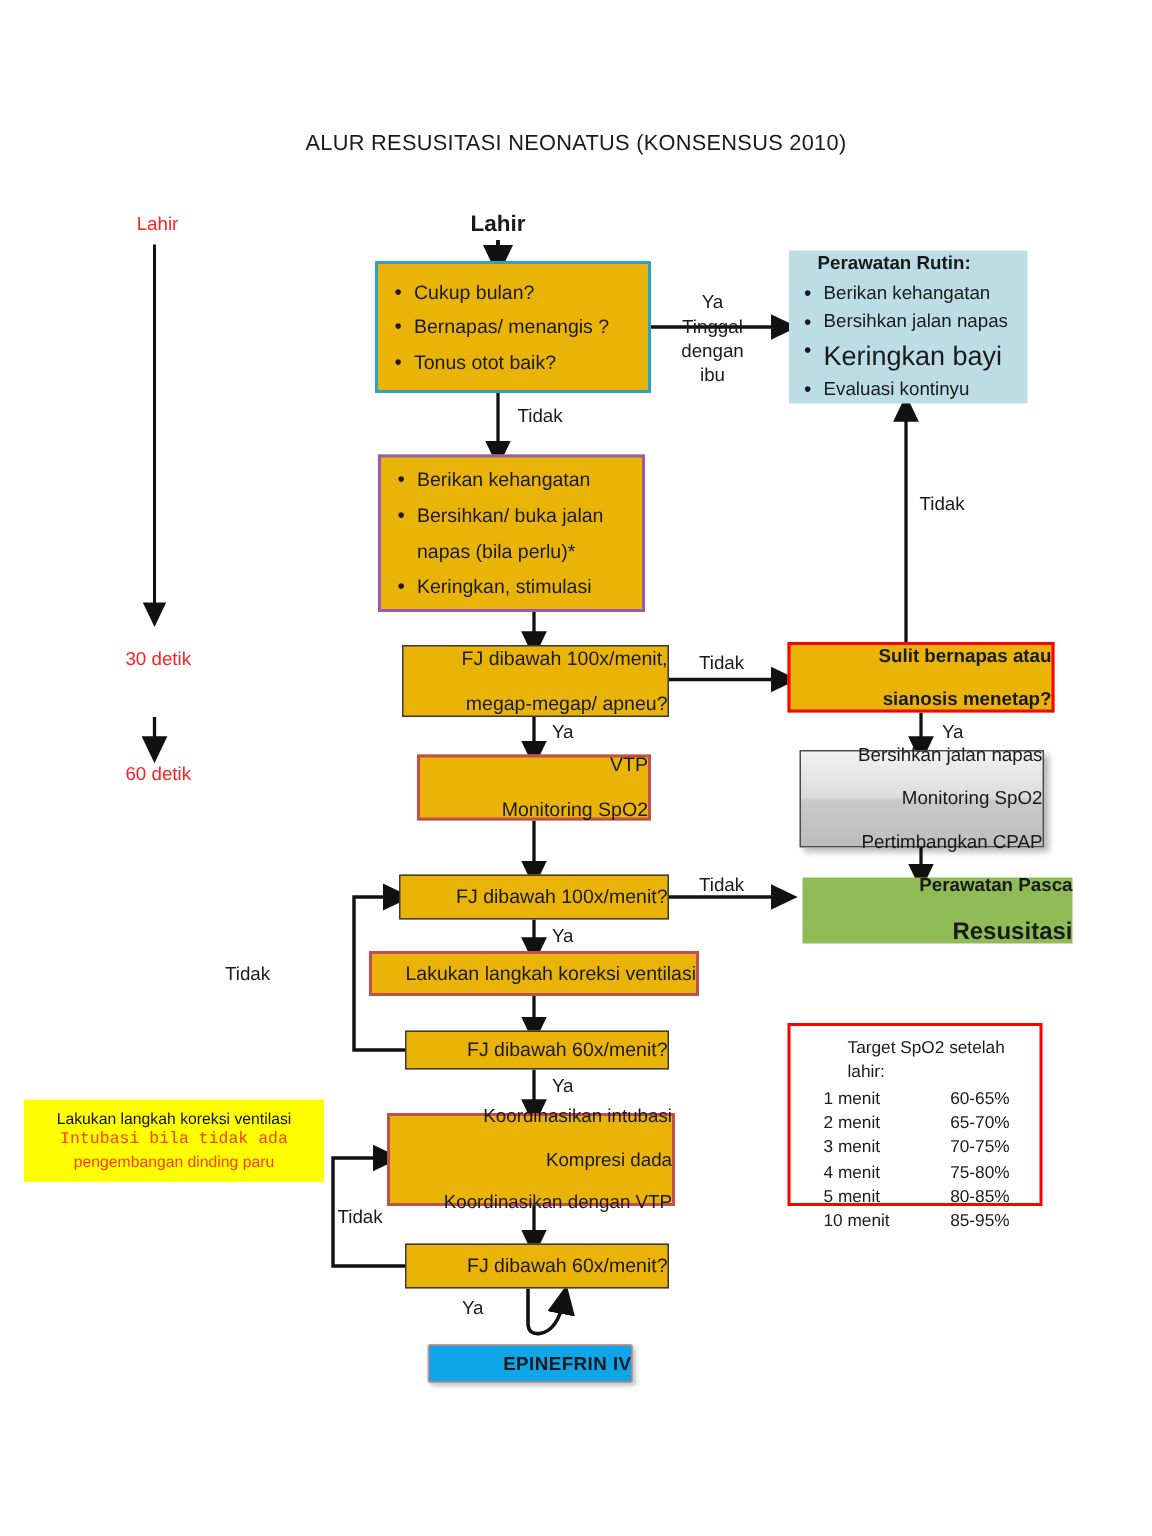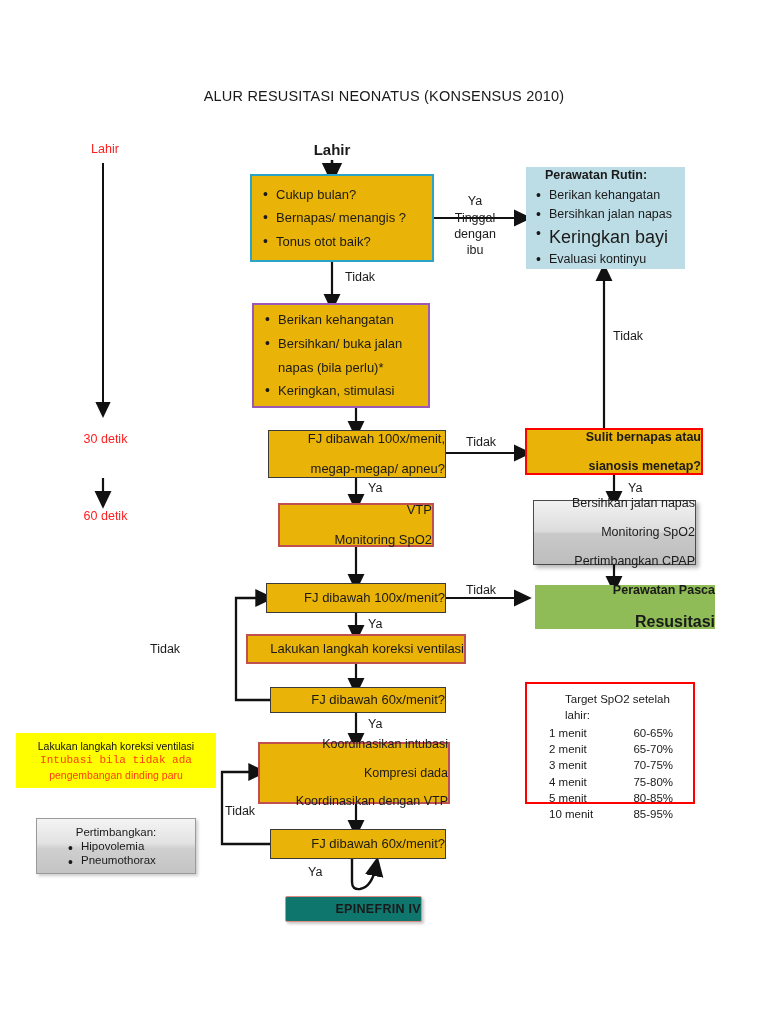--- a/index.html
+++ b/index.html
@@ -32,21 +32,21 @@
   .bul.noB::before{content:"";}
 
   
   .teal{border:2.4px solid #2ba3c4;}
   .purple{border:2.4px solid #9b59b6;}
   .redthick{border:2.6px solid #ff0000;}
   .redsoft{border:2.4px solid #c0504d;}
   .plain{border:1.4px solid #3a3a3a;}
   .lightblue{background:#bddde6;border:none;}
   .green{background:#8fbc56;border:none;}
-  .pink{background:#0f766e;border:1.4px solid #e08b82;border-radius:2px;
+  .pink{background:#0ea5e9;border:1.4px solid #e08b82;border-radius:2px;
         box-shadow:2px 2px 3px rgba(0,0,0,.22);}
   .graygrad{
     background:linear-gradient(180deg,#f2f2f2 0%,#dcdcdc 48%,#c9c9c9 52%,#bdbdbd 100%);
     border:1.5px solid #4a4a4a;box-shadow:3px 3px 4px rgba(0,0,0,.28);
   }
   .graygrad2{
     background:linear-gradient(180deg,#f4f4f4 0%,#e2e2e2 45%,#cfcfcf 55%,#c4c4c4 100%);
     border:1px solid #9a9a9a;box-shadow:2px 2px 3px rgba(0,0,0,.2);
   }
   .yellow{background:#ffff00;border:none;}
@@ -230,26 +230,20 @@
     <span class="b" style="font-size:12.5px;letter-spacing:.3px;">EPINEFRIN IV</span>
   </div>
 
   <div class="abs yellow" style="left:16px;top:733px;width:200px;height:55px;
        display:flex;flex-direction:column;align-items:center;justify-content:center;">
     <span style="font-size:10.5px;color:#111;line-height:1.35;">Lakukan langkah koreksi ventilasi</span>
     <span style="font-size:11px;color:#ff3b10;line-height:1.35;font-family:Liberation Mono, monospace;">Intubasi bila tidak ada</span>
     <span style="font-size:10.5px;color:#ff3b10;line-height:1.35;">pengembangan dinding paru</span>
   </div>
 
-  <div class="abs graygrad2" style="left:36px;top:818px;width:160px;height:56px;padding:6px 8px;
-       display:flex;flex-direction:column;justify-content:center;">
-    <span style="font-size:11.5px;text-align:center;margin-bottom:1px;">Pertimbangkan:</span>
-    <span class="bul" style="font-size:11.5px;margin:1px 0 1px 22px;">Hipovolemia</span>
-    <span class="bul" style="font-size:11.5px;margin:1px 0 1px 22px;">Pneumothorax</span>
-  </div>
 
   <div class="abs redthick spo2" style="left:525px;top:682px;width:170px;height:122px;
        background:#fff;padding:7px 10px;box-sizing:border-box;">
     <div class="hd">Target SpO2 setelah lahir:</div>
     <table>
       <tbody>
         <tr>
           <td class="t">1  menit</td>
           <td class="v">60-65%</td>
         </tr>

